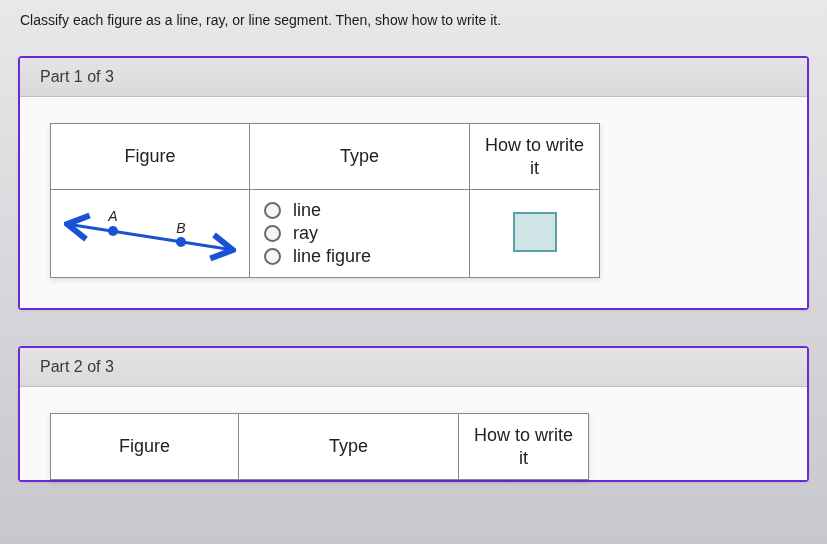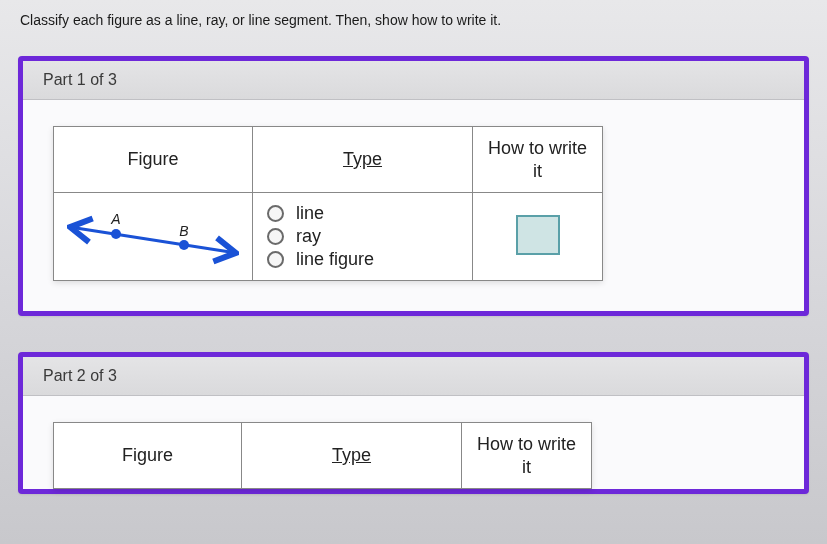--- a/index.html
+++ b/index.html
@@ -13,21 +13,21 @@
       overflow: hidden;
     }
     .instruction {
       font-size: 14px;
       color: #1a1a1a;
       margin-bottom: 28px;
       padding-left: 2px;
     }
     .part-container {
       background: #f2f2f4;
-      border: 5px solid #6d28d9;
+      border: 2px solid #6d28d9;
       border-radius: 4px;
       margin-bottom: 36px;
       box-shadow: 0 1px 2px rgba(0,0,0,0.08);
     }
     .part-header {
       background: linear-gradient(to bottom, #e4e4e6, #dadadc);
       border-bottom: 1px solid #c0c0c4;
       padding: 10px 20px;
       font-size: 16px;
       color: #3a3a3a;
@@ -46,21 +46,21 @@
       text-align: center;
       vertical-align: middle;
     }
     table.figure-table th {
       font-weight: normal;
       font-size: 18px;
       color: #222;
       padding: 10px 8px;
     }
     th.col-figure { width: 188px; }
-    th.col-type { width: 220px; text-decoration: underline; }
+    th.col-type { width: 220px; }
     th.col-write { width: 130px; line-height: 1.25; }
     td.cell-figure { height: 88px; padding: 4px; }
     td.cell-type {
       text-align: left;
       padding: 6px 10px 6px 14px;
       font-size: 18px;
       color: #222;
     }
     td.cell-write { padding: 8px; }
     .radio-row {

